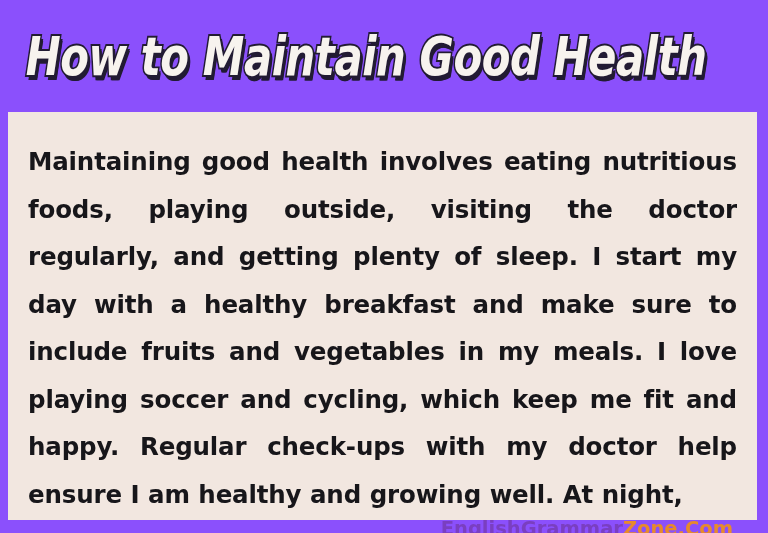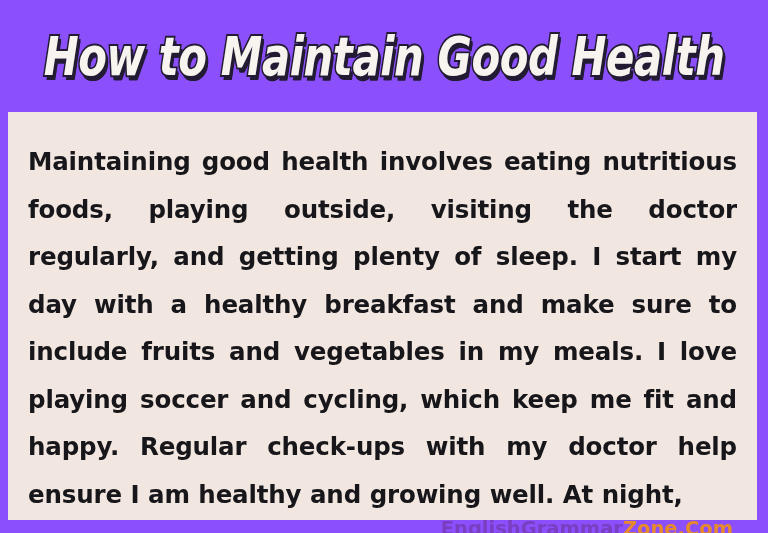--- a/index.html
+++ b/index.html
@@ -24,21 +24,20 @@
 
   
   #title-bar {
     position: absolute;
     left: 0;
     top: 0;
     width: 768px;
     height: 112px;
     display: flex;
     align-items: center;
-    justify-content: center;
   }
 
   #poster-title {
     font-family: "DejaVu Sans", sans-serif;
     font-weight: 700;
     font-style: italic;
     font-size: 45px;
     line-height: 1;
     letter-spacing: -0.5px;
     color: #f7f3ee;

